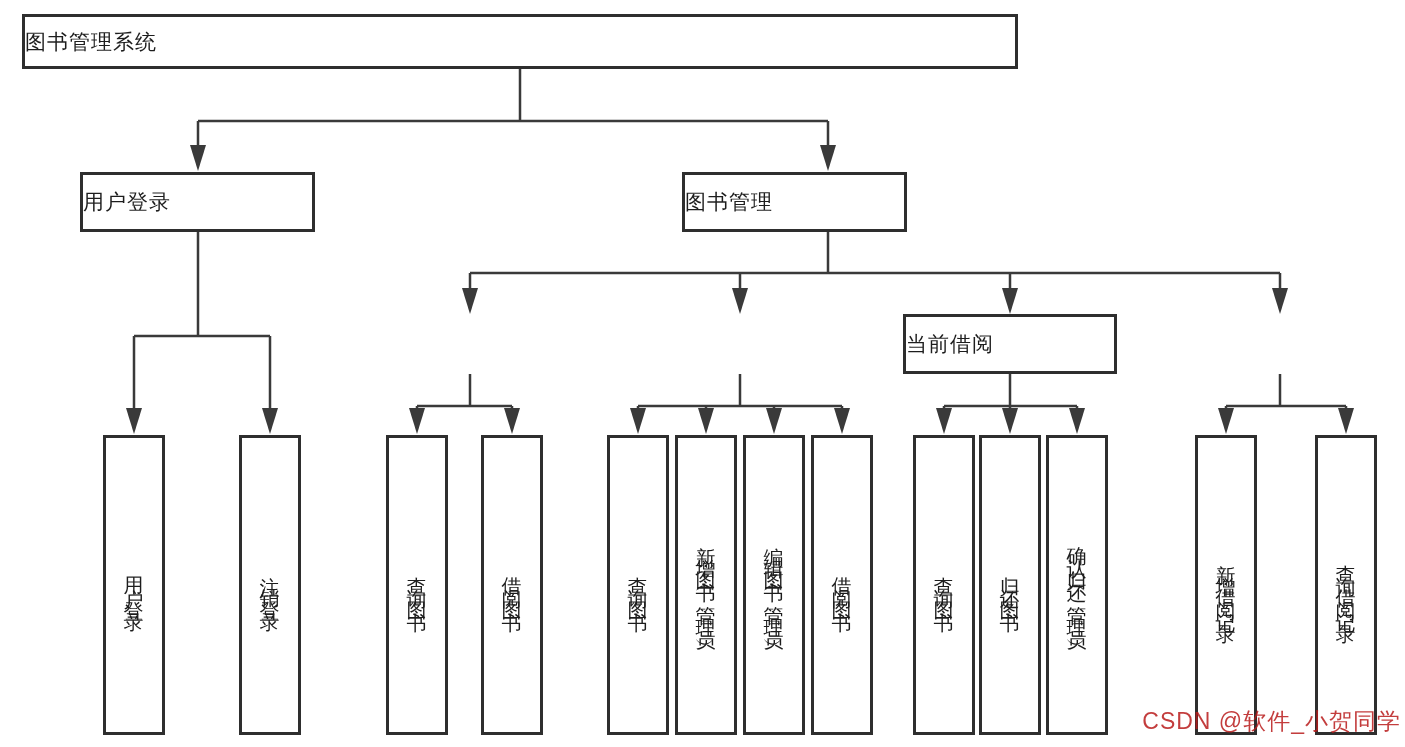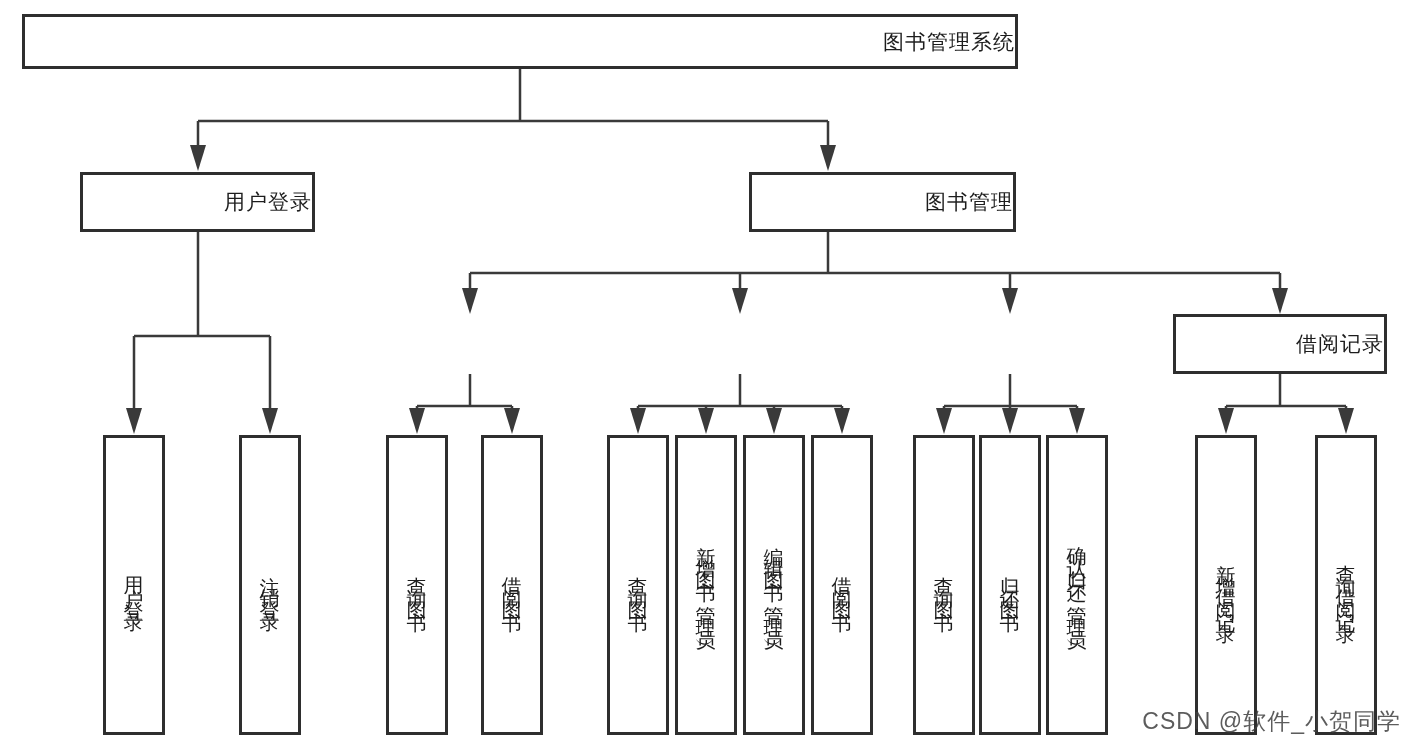--- a/index.html
+++ b/index.html
@@ -22,21 +22,21 @@
     top: 0;
     pointer-events: none;
   }
   .hbox {
     position: absolute;
     box-sizing: border-box;
     background: #ffffff;
     border: 3px solid #2e2e2e;
     display: flex;
     align-items: center;
-    justify-content: flex-end;
+    justify-content: flex-start;
     font-size: 21px;
     letter-spacing: 1px;
     color: #1d1d1d;
     z-index: 2;
   }
   .vbox {
     position: absolute;
     box-sizing: border-box;
     width: 62px;
     height: 300px;
@@ -57,21 +57,21 @@
     line-height: 1;
     white-space: nowrap;
     color: #1d1d1d;
   }
   .watermark {
     position: absolute;
     right: 4px;
     top: 706px;
     font-size: 23px;
     letter-spacing: 1px;
-    color: #404040;
+    color: #b91c1c;
     opacity: 0.85;
     z-index: 5;
     white-space: nowrap;
   }
 </style>
 </head>
 <body>
 
 <div class="canvas">
 
@@ -111,26 +111,26 @@
     </g>
   </svg>
 
   <div class="hbox" style="left:22px;top:14px;width:996px;height:55px">
     <span>图书管理系统</span>
   </div>
 
   <div class="hbox" style="left:80px;top:172px;width:235px;height:60px">
     <span>用户登录</span>
   </div>
-  <div class="hbox" style="left:749px;top:172px;width:267px;height:60px">
+  <div class="hbox" style="left:682px;top:172px;width:225px;height:60px">
     <span>图书管理</span>
   </div>
 
-  <div class="hbox" style="left:1173px;top:314px;width:214px;height:60px">
-    <span>借阅记录</span>
+  <div class="hbox" style="left:903px;top:314px;width:214px;height:60px">
+    <span>当前借阅</span>
   </div>
 
   <div class="vbox" style="left:103px">
     <span>用户登录</span>
   </div>
   <div class="vbox" style="left:239px">
     <span>注销登录</span>
   </div>
 
   <div class="vbox" style="left:386px">

